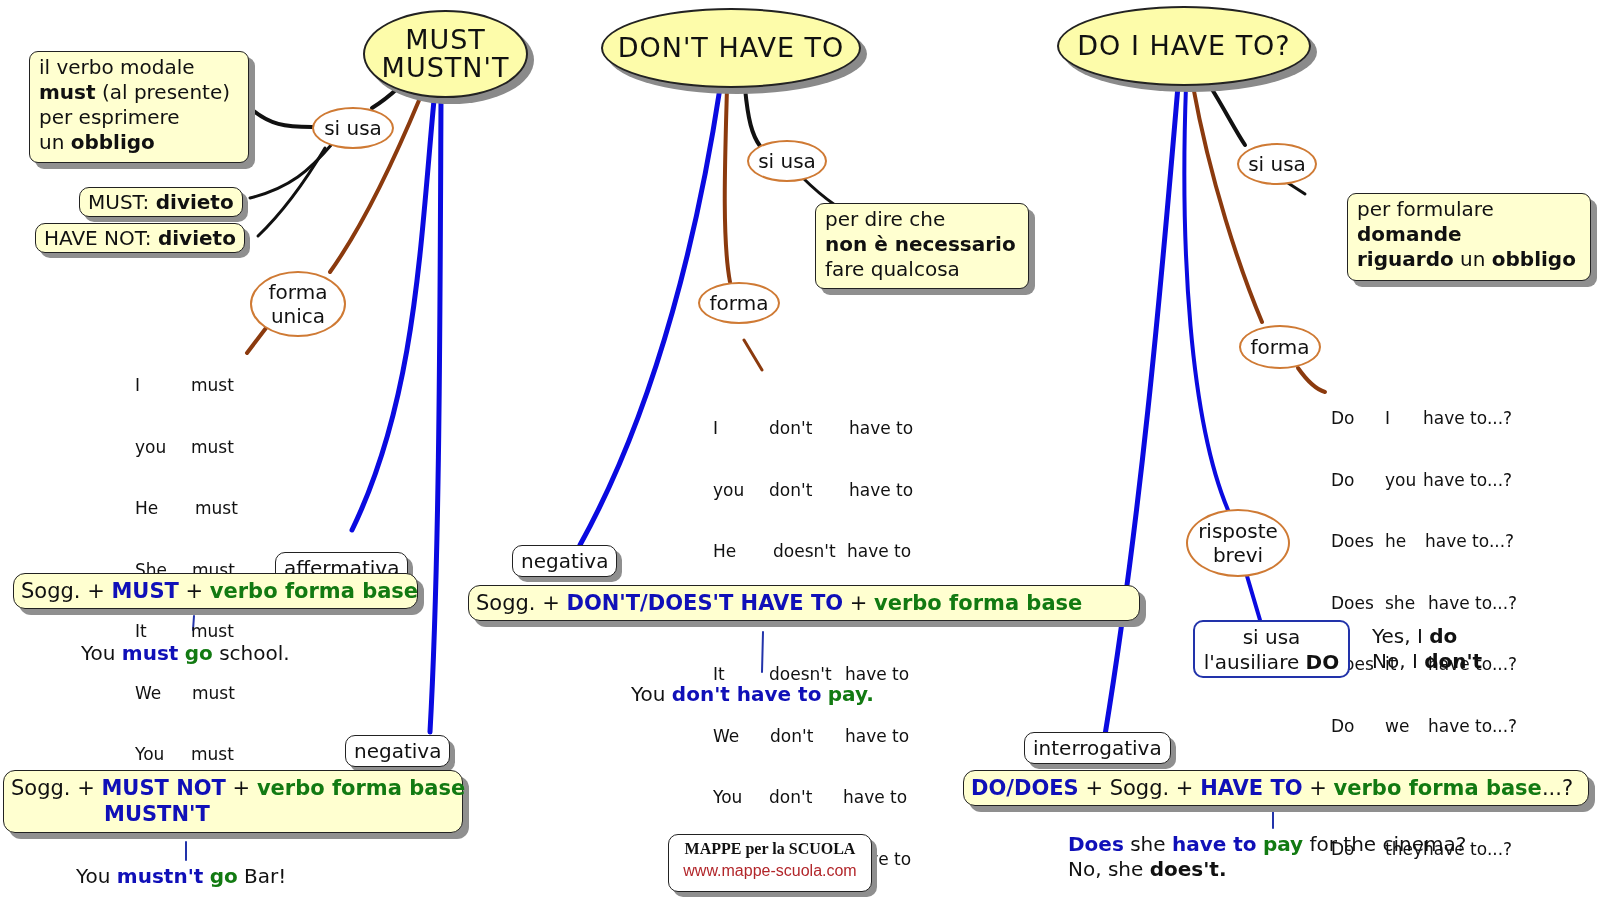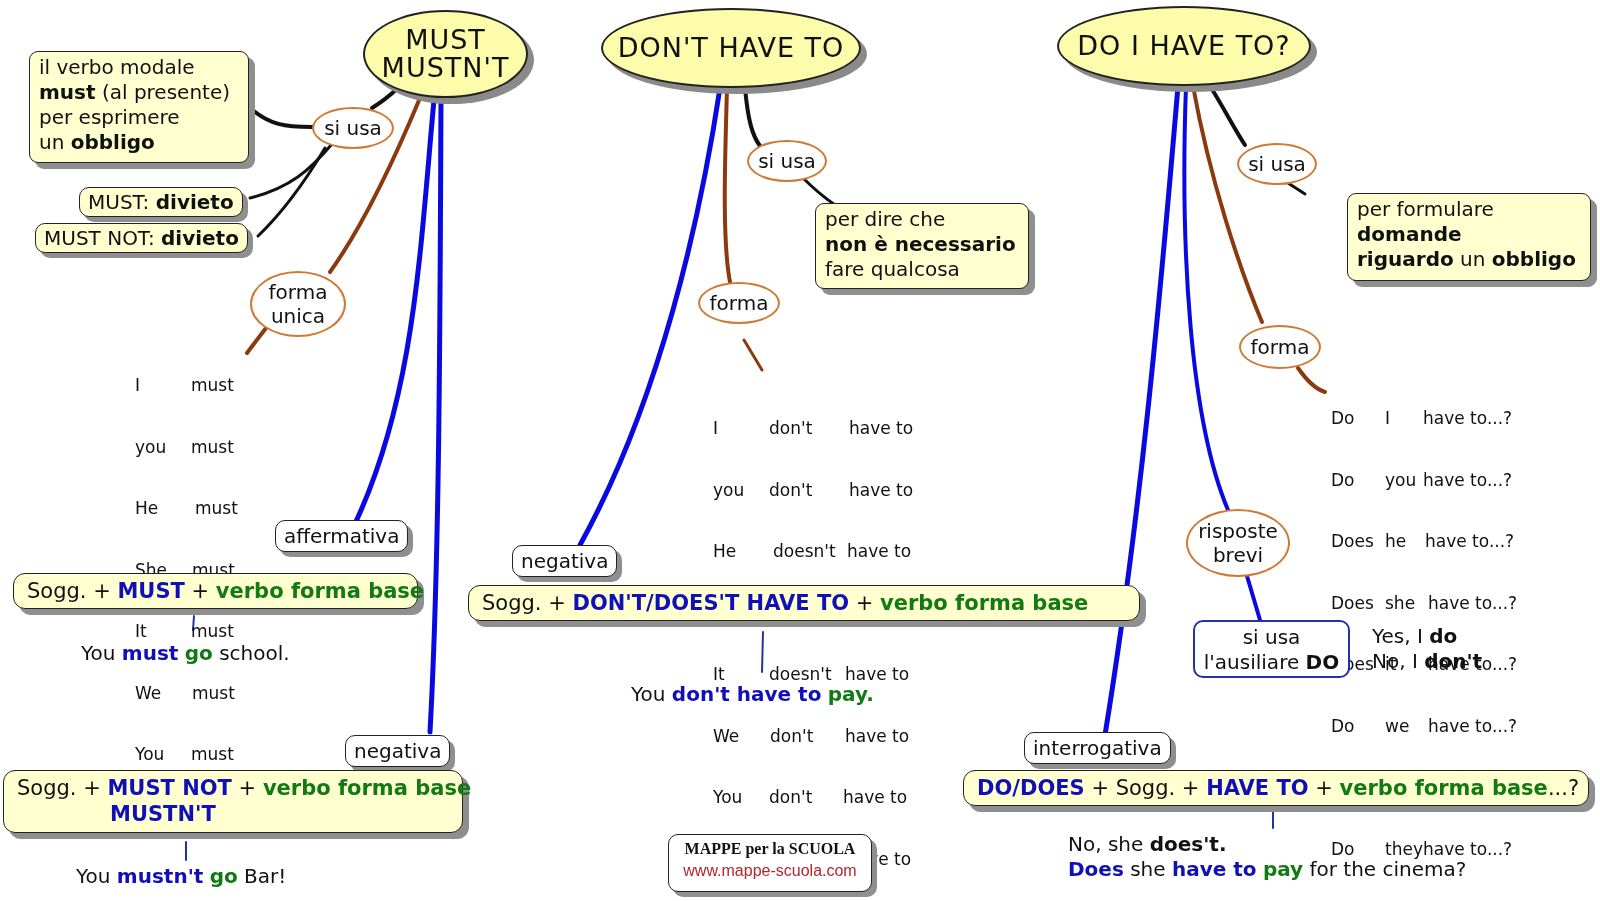--- a/index.html
+++ b/index.html
@@ -15,21 +15,21 @@
   .note { background:#ffffd0; border:1.5px solid #222; border-radius:9px;
           box-shadow:6px 6px 0 #8f8f8f; font-size:20px; line-height:25px; padding:3px 9px; }
   .pill { background:#ffffd0; border:1.5px solid #222; border-radius:10px;
           box-shadow:5px 5px 0 #8f8f8f; font-size:20px; line-height:24px; padding:2px 8px; white-space:nowrap; }
   .tag { background:#ffffff; border:1.5px solid #222; border-radius:10px;
          box-shadow:5px 5px 0 #8f8f8f; font-size:20px; line-height:24px; padding:3px 8px; white-space:nowrap; }
   .oval { background:#ffffff; border:2px solid #cf7a34; border-radius:50%;
           display:flex; flex-direction:column; align-items:center; justify-content:center;
           font-size:20px; line-height:24px; text-align:center; }
   .formula { background:#ffffd0; border:1.5px solid #222; border-radius:12px;
-             box-shadow:6px 6px 0 #8f8f8f; font-size:21px; line-height:26px; padding:4px 13px; white-space:nowrap; }
+             box-shadow:6px 6px 0 #8f8f8f; font-size:21px; line-height:26px; padding:4px 7px; white-space:nowrap; }
   .conj { font-size:17px; line-height:20.5px; white-space:pre; font-family:"DejaVu Sans", sans-serif; }
   .conj .row { display:flex; }
   .example { font-size:20px; line-height:25px; white-space:nowrap; }
   .b { font-weight:bold; }
   .blue { color:#1010b8; font-weight:bold; }
   .green { color:#127a12; font-weight:bold; }
   .blue-box { background:#ffffff; border:2px solid #2233aa; border-radius:10px;
               font-size:20px; line-height:25px; text-align:center; padding:3px 8px; white-space:nowrap; }
   .brand { background:#ffffff; border:1.5px solid #222; border-radius:10px;
            box-shadow:5px 5px 0 #8f8f8f; text-align:center; padding:3px 10px; }
@@ -93,40 +93,40 @@
 
 <div class="n oval" style="left:312px; top:107px; width:82px; height:42px;">
   <span>si usa</span>
 </div>
 
 <div class="n pill" style="left:79px; top:187px;">
   <span>MUST: </span><span class="b">divieto</span>
 </div>
 
 <div class="n pill" style="left:35px; top:223px;">
-  <span>MUST NOT: </span><span class="b">divieto</span>
+  <span>HAVE NOT: </span><span class="b">divieto</span>
 </div>
 
 <div class="n oval" style="left:250px; top:271px; width:96px; height:66px;">
   <span>forma</span>
   <span>unica</span>
 </div>
 
 <div class="n conj" style="left:135px; top:334px;">
   <div class="row"><span style="width:56px">I</span><span>must</span></div>
   <div class="row"><span style="width:56px">you</span><span>must</span></div>
   <div class="row"><span style="width:60px">He</span><span>must</span></div>
   <div class="row"><span style="width:57px">She</span><span>must</span></div>
   <div class="row"><span style="width:56px">It</span><span>must</span></div>
   <div class="row"><span style="width:57px">We</span><span>must</span></div>
   <div class="row"><span style="width:56px">You</span><span>must</span></div>
   <div class="row"><span style="width:54px">They</span><span>must</span></div>
 </div>
 
-<div class="n tag" style="left:275px; top:520px;text-align:center;">
+<div class="n tag" style="left:275px; top:552px;text-align:center;">
   <span>affermativa</span>
 </div>
 
 <div class="n formula" style="left:13px; top:573px; width:405px;">
   <span>Sogg. + </span><span class="blue">MUST</span><span> + </span><span class="green">verbo forma base</span>
 </div>
 
 <div class="n example" style="left:81px; top:641px;">
   <span>You </span><span class="blue">must</span><span> </span><span class="green">go</span><span> school.</span>
 </div>
@@ -231,20 +231,20 @@
 
 <div class="n tag" style="left:1024px; top:732px;">
   <span>interrogativa</span>
 </div>
 
 <div class="n formula" style="left:963px; top:770px; width:626px;">
   <span class="blue">DO/DOES</span><span> + Sogg. + </span><span class="blue">HAVE TO</span><span> +  </span><span class="green">verbo forma base</span><span>...?</span>
 </div>
 
 <div class="n example" style="left:1068px; top:832px;">
+  <div><span class="blue">Does</span><span> she </span><span class="blue">have to</span><span> </span><span class="green">pay</span><span> for the cinema?</span></div>
   <div><span>No, she </span><span class="b">does't.</span></div>
-  <div><span class="blue">Does</span><span> she </span><span class="blue">have to</span><span> </span><span class="green">pay</span><span> for the cinema?</span></div>
 </div>
 
 <div class="n brand" style="left:668px; top:834px; width:204px; height:58px;">
   <div class="t1">MAPPE per la SCUOLA</div>
   <div class="t2">www.mappe-scuola.com</div>
 </div>
 
 </body></html>

